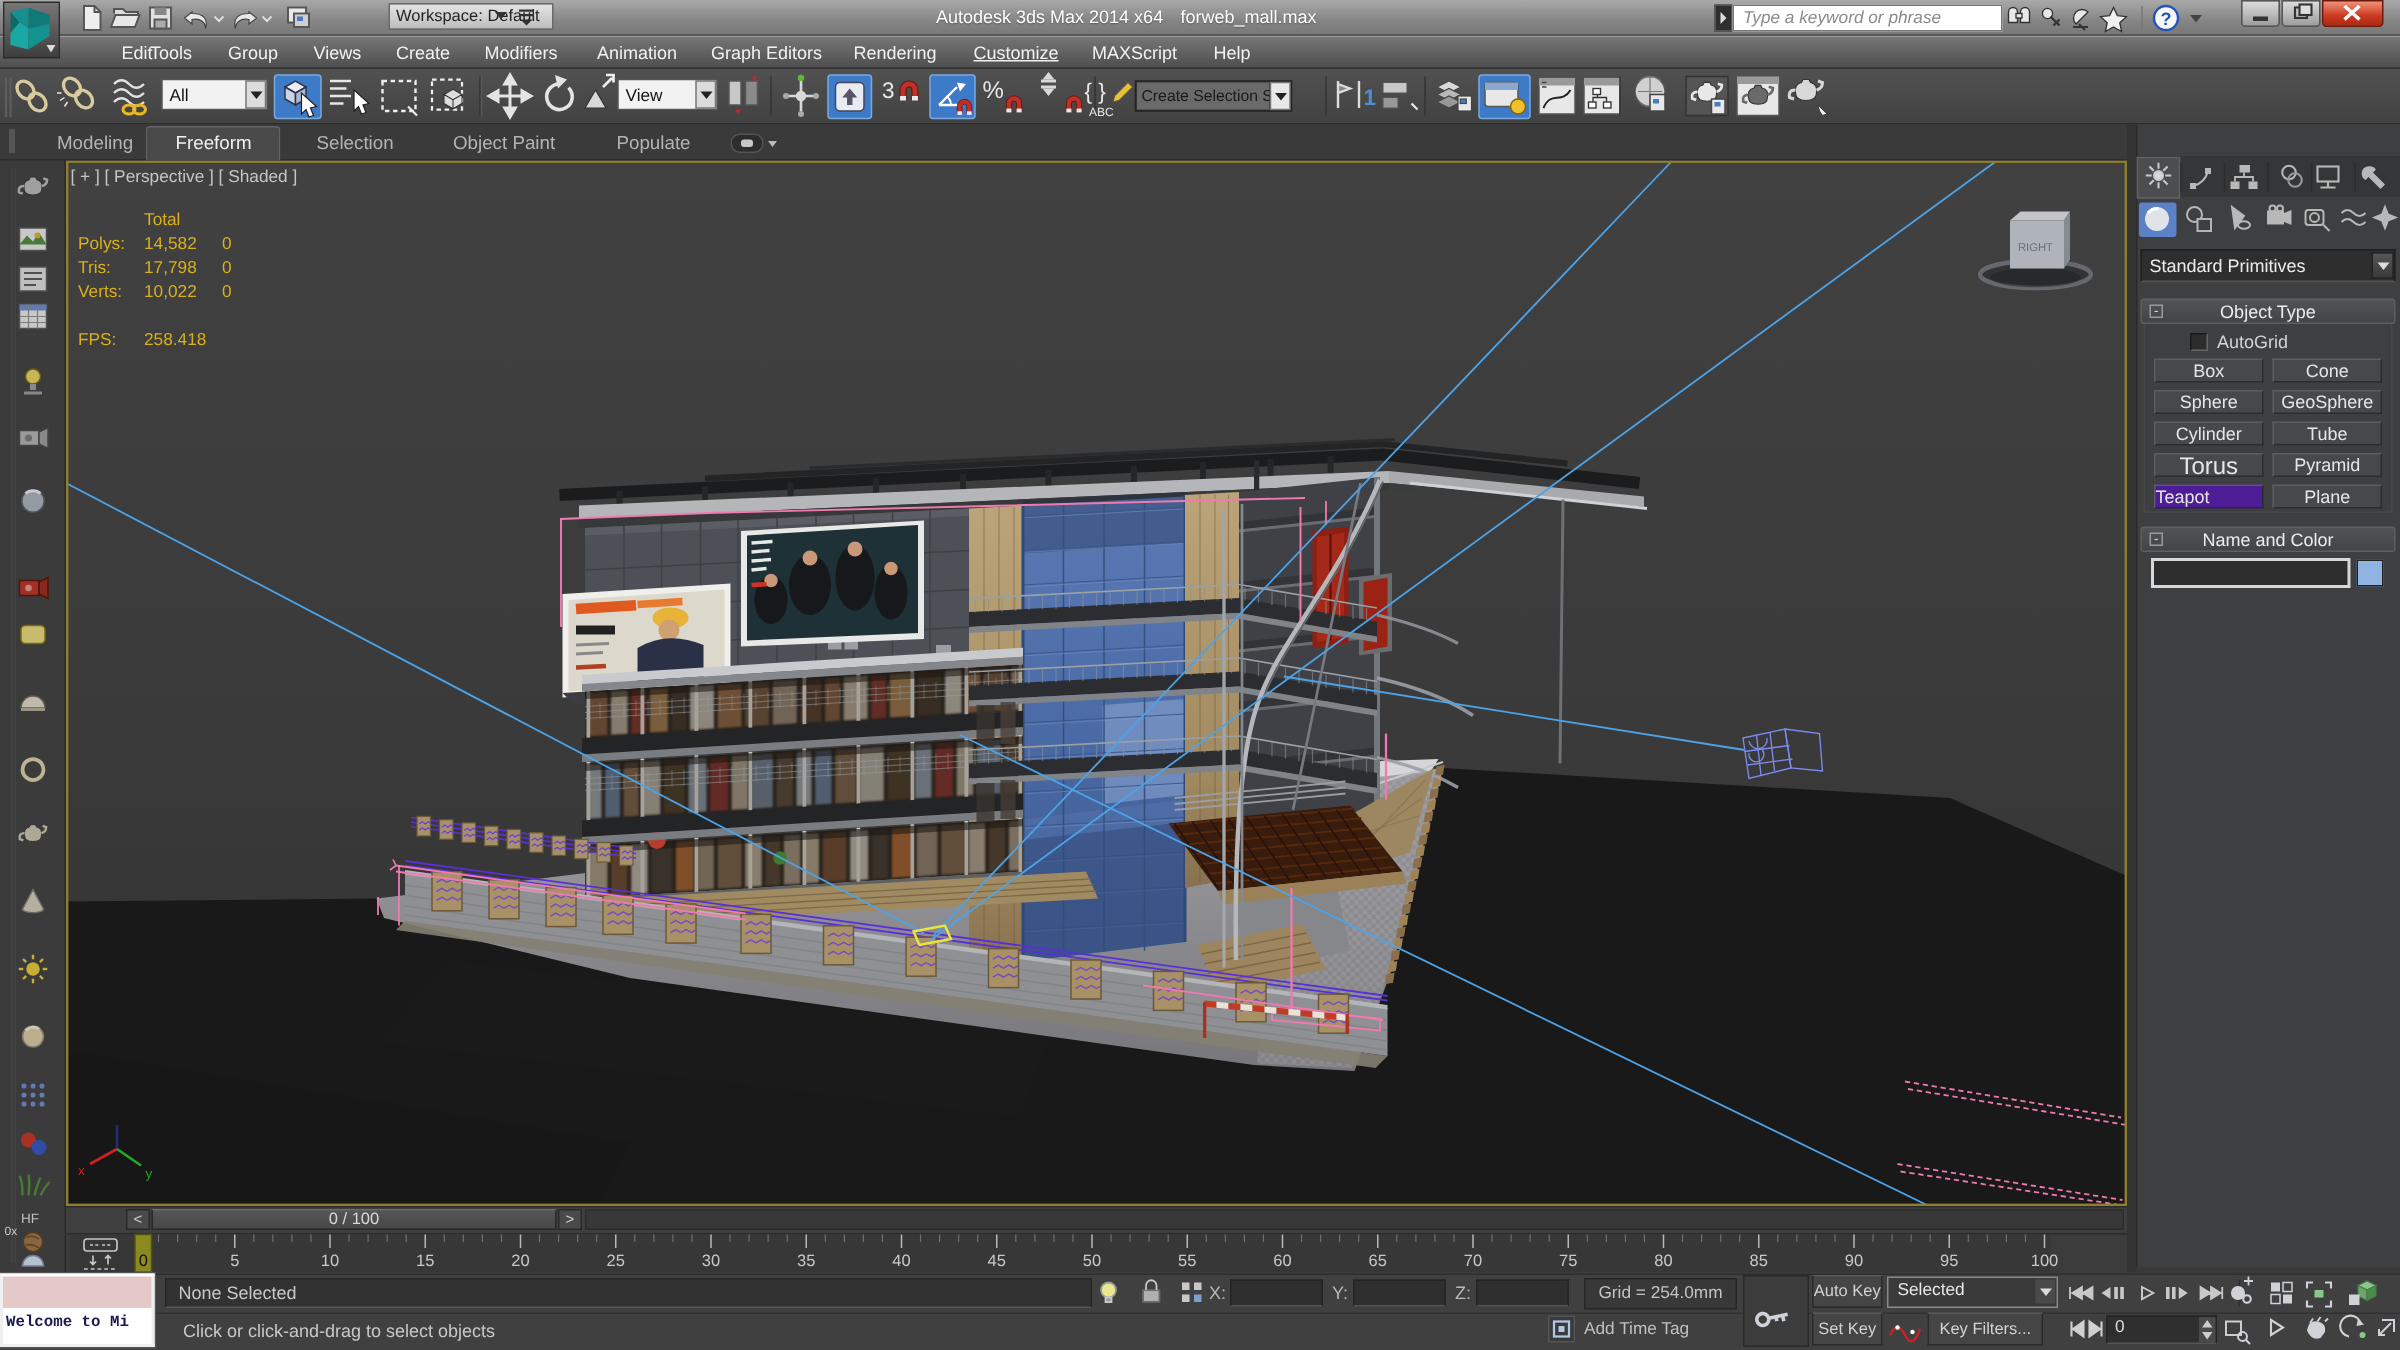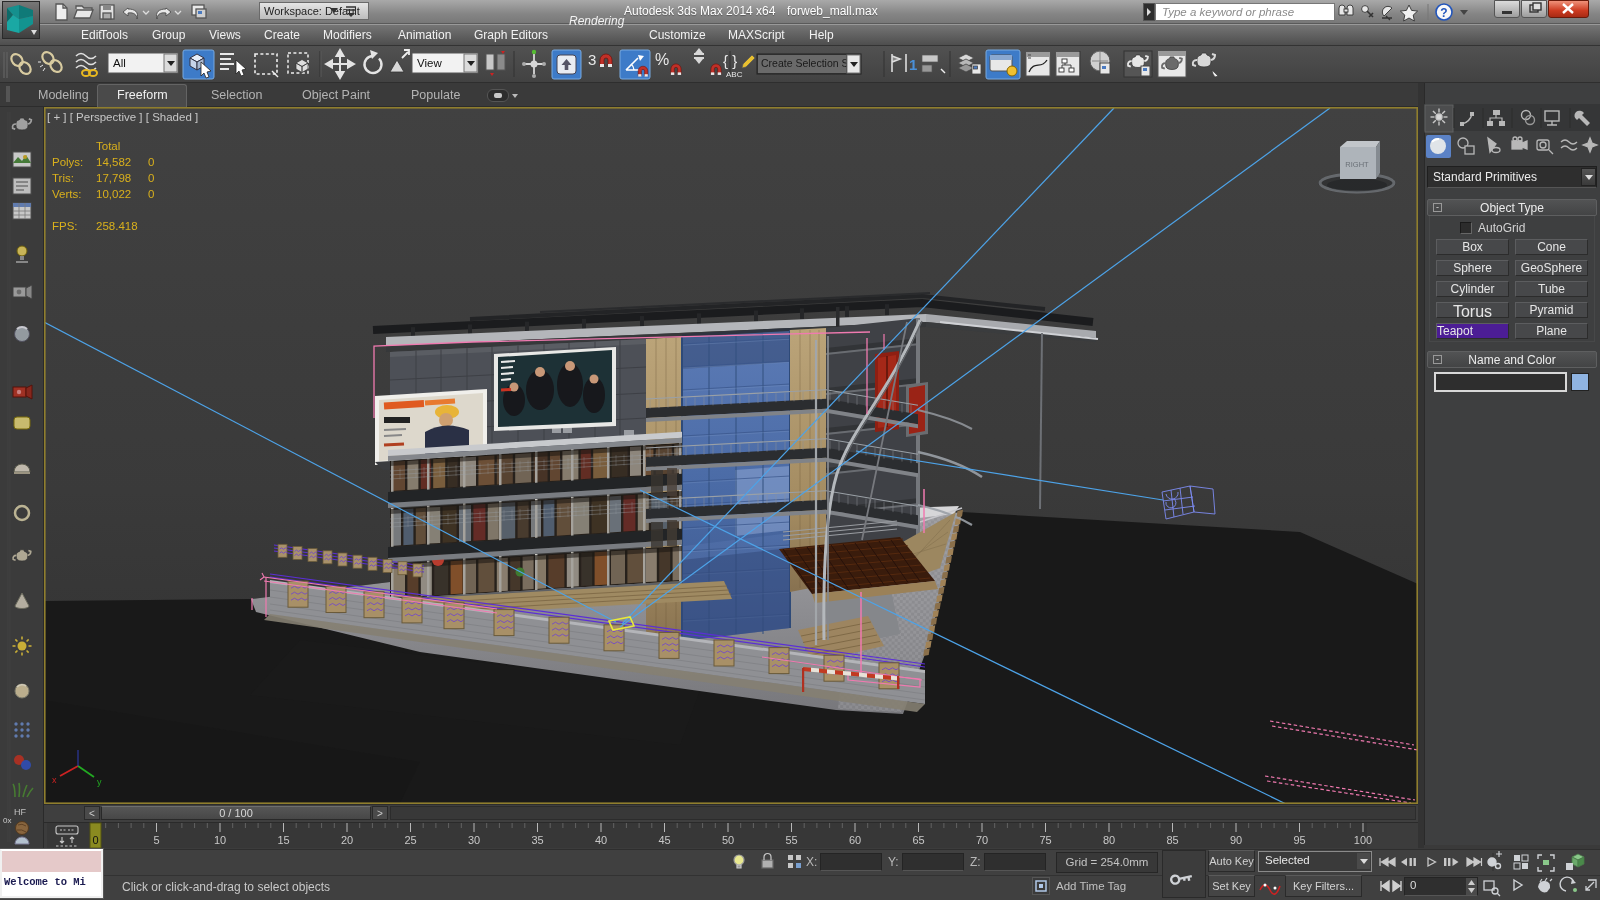--- a/index.html
+++ b/index.html
@@ -75,22 +75,22 @@
       </svg></div>
 <div class="abs" style="left:0;top:24px;width:1600px;height:22px;background:linear-gradient(#757575,#4e4e4e);border-top:1px solid #999;border-bottom:1px solid #333;"></div>
 <div class="abs" style="left:55px;top:28px;font-size:12px;color:#f2f2f2;margin-left:26px;">Edit</div>
 <div class="abs" style="left:100px;top:28px;font-size:12px;color:#f2f2f2;">Tools</div>
 <div class="abs" style="left:152px;top:28px;font-size:12px;color:#f2f2f2;">Group</div>
 <div class="abs" style="left:209px;top:28px;font-size:12px;color:#f2f2f2;">Views</div>
 <div class="abs" style="left:264px;top:28px;font-size:12px;color:#f2f2f2;">Create</div>
 <div class="abs" style="left:323px;top:28px;font-size:12px;color:#f2f2f2;">Modifiers</div>
 <div class="abs" style="left:398px;top:28px;font-size:12px;color:#f2f2f2;">Animation</div>
 <div class="abs" style="left:474px;top:28px;font-size:12px;color:#f2f2f2;">Graph Editors</div>
-<div class="abs" style="left:569px;top:14px;font-size:12px;color:#f2f2f2;font-style:italic;">Rendering</div>
-<div class="abs" style="left:649px;top:28px;font-size:12px;color:#f2f2f2;">Customize</div>
+<div class="abs" style="left:569px;top:28px;font-size:12px;color:#f2f2f2;">Rendering</div>
+<div class="abs" style="left:649px;top:28px;font-size:12px;color:#f2f2f2;text-decoration:underline;">Customize</div>
 <div class="abs" style="left:728px;top:28px;font-size:12px;color:#f2f2f2;">MAXScript</div>
 <div class="abs" style="left:809px;top:28px;font-size:12px;color:#f2f2f2;">Help</div>
 <div class="abs" style="left:0;top:46px;width:1600px;height:37px;background:linear-gradient(#515151,#424242);border-bottom:1px solid #2e2e2e;"></div>
 <svg class="abs" style="left:0;top:46px" width="1600" height="37" viewBox="0 0 1600 37">
 <path d="M4,6 v26 M7,6 v26" stroke="#5e5e5e" stroke-width="1.5"></path>
 <g stroke="#d8cba0" stroke-width="2.2" fill="none">
         <ellipse cx="17" cy="14" rx="5" ry="6.5" transform="rotate(-40 17 14)"></ellipse>
         <ellipse cx="25" cy="22" rx="5" ry="6.5" transform="rotate(-40 25 22)"></ellipse>
       </g>
 <g stroke="#d8cba0" stroke-width="2.2" fill="none">
@@ -593,20 +593,21 @@
 <rect x="90" y="1" width="11" height="25" fill="#8a8a20" stroke="#555510"></rect>
       <text x="95.5" y="22" font-size="11" fill="#111" text-anchor="middle" font-family="Liberation Sans">0</text>
 <g stroke="#c8c8c8" fill="none" stroke-width="1.1">
         <rect x="56" y="4" width="22" height="8" rx="2"></rect>
         <path d="M60,8 h6 m2,0 h6" stroke-dasharray="2,1.5"></path>
         <path d="M62,15 v6 m-2,-2 l2,2 2,-2 m8,-4 v6 m-2,-4 l2,-2 2,2"></path>
         <path d="M56,24 h22" stroke-dasharray="2.5,2"></path>
       </g>
 </svg>
 <div class="abs" style="left:0px;top:849px;width:1600px;height:26px;background:#404040;border-top:1px solid #2e2e2e;"></div>
+<div class="abs" style="left:110px;top:852px;width:618px;height:20px;background:#323232;border:1px solid #262626;border-bottom-color:#555;color:#c8c8c8;font-size:12px;padding:2px 8px;">None Selected</div>
 <svg class="abs" style="left:730px;top:851px" width="340" height="23" viewBox="0 0 340 23">
 <g stroke="#c8c8c8" fill="none" stroke-width="1.2">
 <circle cx="9" cy="9" r="5" fill="#e8e890" stroke="#999"></circle>
         <path d="M7,14 h4 v3 h-4 z" fill="#999"></path>
 <rect x="32" y="9" width="11" height="8" fill="#b0b0b0" stroke="#666"></rect>
         <path d="M34,9 v-3 a3.5,3.5 0 0 1 7,0 v3"></path>
 <g fill="#c8c8c8" stroke="none">
           <rect x="58" y="4" width="5" height="5"></rect>
           <rect x="66" y="4" width="5" height="5"></rect>
           <rect x="58" y="12" width="5" height="5"></rect>

